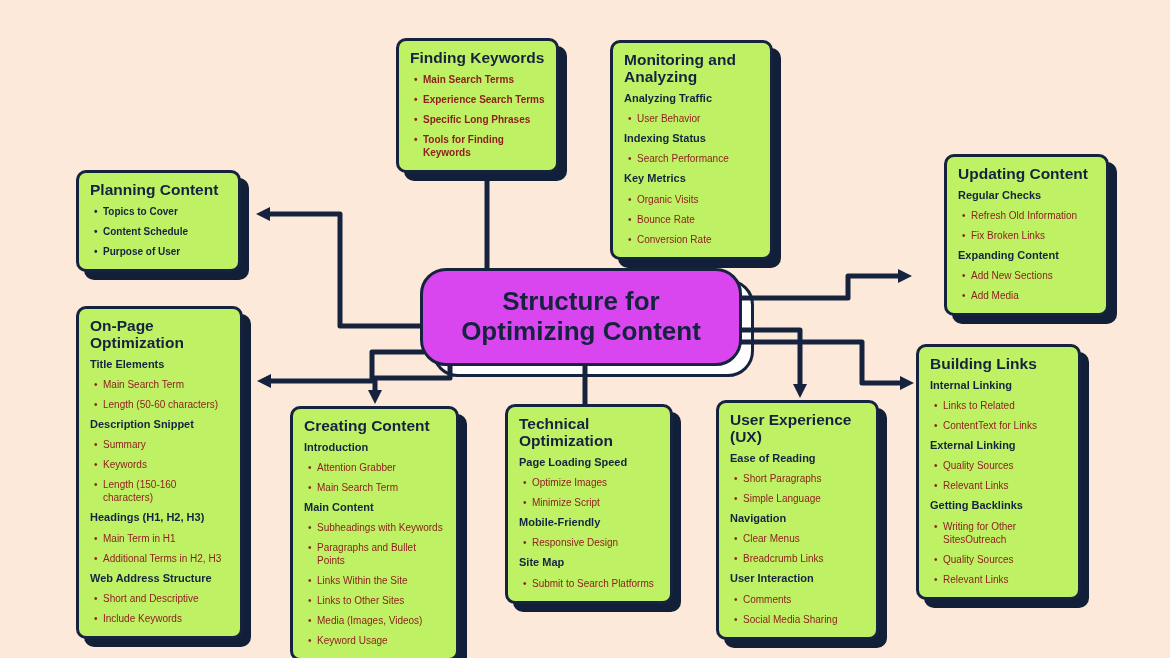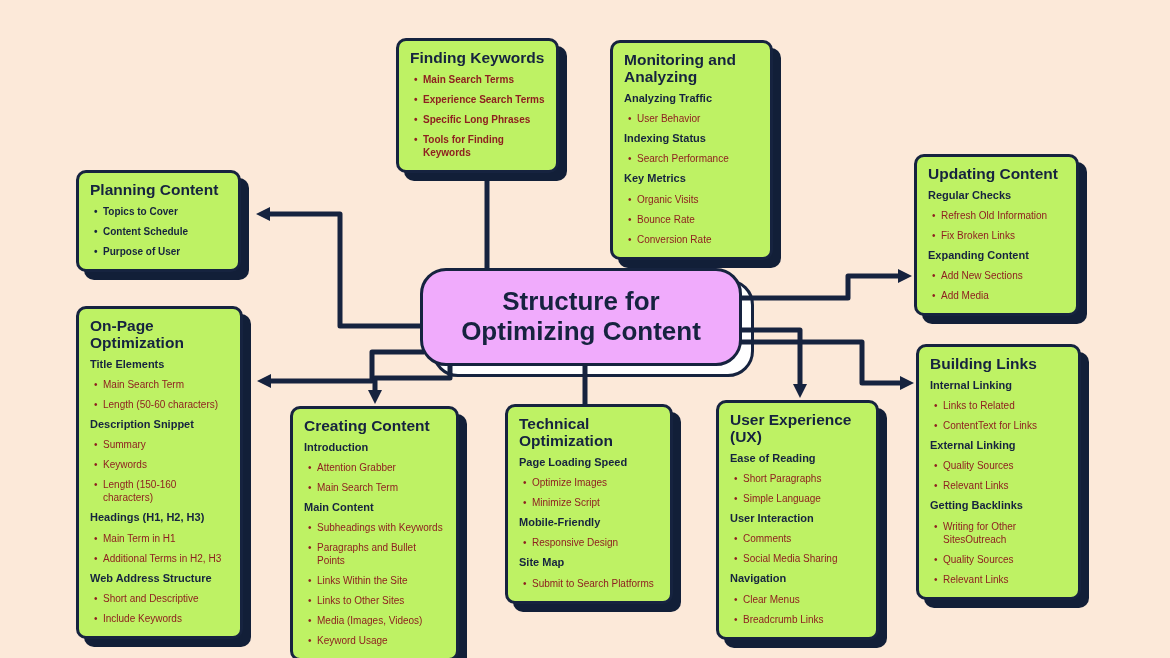--- a/index.html
+++ b/index.html
@@ -59,42 +59,42 @@
     width: 322px; height: 98px;
     background: #ffffff;
     border: 3px solid #16233f;
     border-radius: 26px;
     z-index: 1;
   }
   .center-card {
     position: absolute;
     left: 420px; top: 268px;
     width: 322px; height: 98px;
-    background: #f0abfc;
+    background: #d946ef;
     border: 3px solid #16233f;
     border-radius: 26px;
     z-index: 3;
     display: flex;
     align-items: center;
     justify-content: center;
     text-align: center;
   }
   .center-title {
     font-size: 26px;
     font-weight: 800;
     color: #16233f;
     line-height: 1.15;
   }
   .center-title span { display: block; }
 
   
   #box-finding   { left: 396px; top: 38px;  width: 163px; }
   #box-monitor   { left: 610px; top: 40px;  width: 163px; }
   #box-planning  { left: 76px;  top: 170px; width: 165px; }
-  #box-updating  { left: 914px; top: 154px; width: 165px; }
+  #box-updating  { left: 944px; top: 154px; width: 165px; }
   #box-onpage    { left: 76px;  top: 306px; width: 167px; }
   #box-building  { left: 916px; top: 344px; width: 165px; }
   #box-creating  { left: 290px; top: 406px; width: 169px; }
   #box-technical { left: 505px; top: 404px; width: 168px; }
   #box-ux        { left: 716px; top: 400px; width: 163px; }
 </style>
 </head>
 <body>
 
 <div class="stage">
@@ -295,28 +295,28 @@
   <div class="node-box" id="box-ux">
     <div class="box-title">User Experience (UX)</div>
     <div class="sec">
       <div class="sec-header">Ease of Reading</div>
       <ul class="items">
         <li>Short Paragraphs</li>
         <li>Simple Language</li>
       </ul>
     </div>
     <div class="sec">
+      <div class="sec-header">Navigation</div>
+      <ul class="items">
+        <li>Clear Menus</li>
+        <li>Breadcrumb Links</li>
+      </ul>
+    </div>
+    <div class="sec">
       <div class="sec-header">User Interaction</div>
       <ul class="items">
         <li>Comments</li>
         <li>Social Media Sharing</li>
       </ul>
     </div>
-    <div class="sec">
-      <div class="sec-header">Navigation</div>
-      <ul class="items">
-        <li>Clear Menus</li>
-        <li>Breadcrumb Links</li>
-      </ul>
-    </div>
   </div>
 
 </div>
 
 </body></html>

